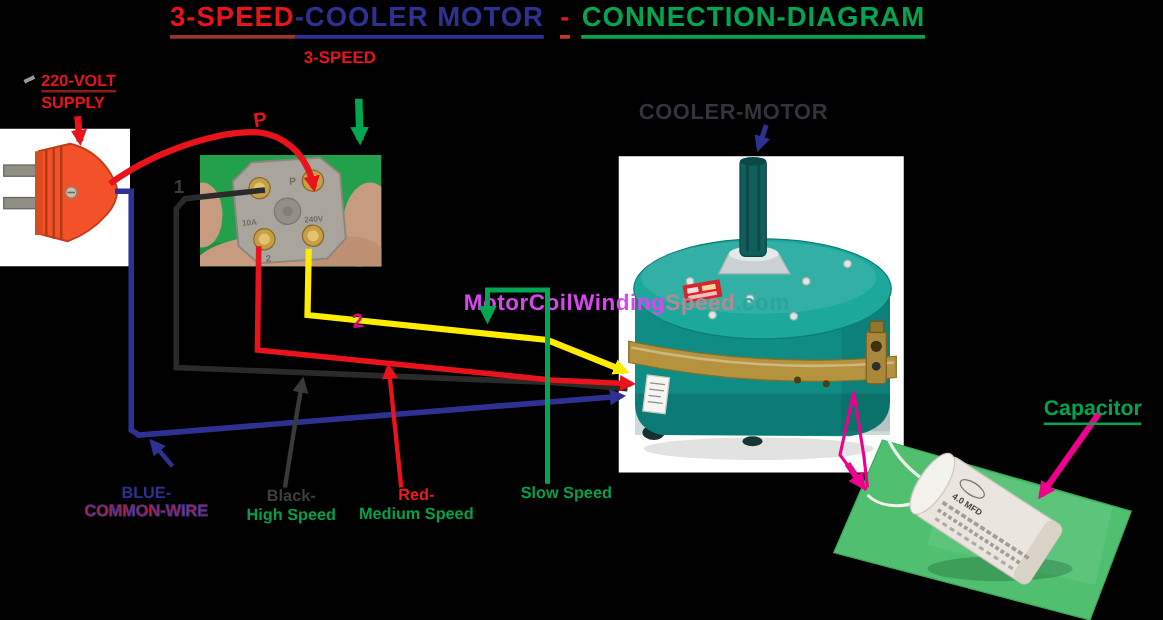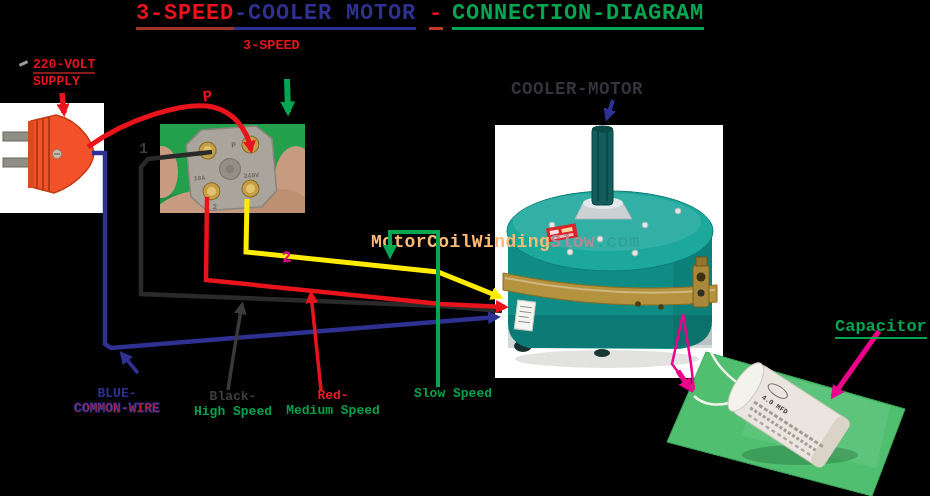--- a/index.html
+++ b/index.html
@@ -1,17 +1,17 @@
 <!DOCTYPE html>
 <html><head>
 <meta charset="utf-8">
 <style>
   html,body{margin:0;padding:0;background:#000;}
   .canvas{position:relative;width:930px;height:496px;background:#000;overflow:hidden;
-          font-family:Liberation Mono, monospace;}
+          font-family:Liberation Sans, sans-serif;}
   .abs{position:absolute;}
   
   .title{left:136px;top:1px;font-size:22px;font-weight:bold;letter-spacing:.8px;white-space:nowrap;z-index:7;}
   .title span{display:inline-block;padding-bottom:1px;border-bottom:3px solid;}
   .t-red{color:#e8131b;border-color:#9c3528 !important;}
   .t-navy{color:#2e3192;border-color:#2e3192 !important;margin-right:13px;}
   .t-dash{color:#e8131b;border-color:#c0392b !important;margin-right:9px;}
   .t-green{color:#00a650;border-color:#00a650 !important;}
   
   .photo{z-index:1;}
@@ -25,21 +25,21 @@
   .supply{left:33px;top:57px;color:#e8131b;font-size:13px;line-height:15px;}
   .supply .u{border-bottom:2px solid #8c1a1a;padding-bottom:0;}
   .reg-top{left:243px;top:38px;color:#e8131b;font-size:13.5px;}
   .reg-name{left:197px;top:53px;color:#3a3a3a;font-size:17.5px;letter-spacing:.5px;}
   .motor-name{left:511px;top:79px;color:#33343c;font-size:17.5px;letter-spacing:.5px;}
   .cap-name{left:835px;top:317px;color:#00a550;font-size:17px;border-bottom:2px solid #00a550;padding-bottom:1px;}
   .tag-p{left:203px;top:88px;color:#e8131b;font-size:16px;transform:rotate(-8deg);}
   .tag-1{left:139px;top:141px;color:#3c3c3c;font-size:15px;}
   .tag-2{left:282px;top:249px;color:#ec008c;font-size:16px;transform:rotate(-6deg);}
   .watermark{left:371px;top:232px;font-size:18px;font-weight:600;letter-spacing:.4px;z-index:2;}
-  .wm1{color:#fdba74;} .wm2{color:#b08b93;} .wm3{color:#2ea39b;}
+  .wm1{color:#d946ef;} .wm2{color:#b08b93;} .wm3{color:#2ea39b;}
   
   .legend{top:386px;width:130px;text-align:center;font-size:13px;line-height:15px;font-weight:bold;z-index:6;}
   .lg-blue{left:52px;} .lg-black{left:168px;top:389px;} .lg-red{left:268px;top:388px;} .lg-yellow{left:388px;}
   .w-blue{color:#2e3192;}
   .w-black{color:#3f3f3f;}
   .w-red{color:#ed1c24;}
   .w-yellow{color:#f6ec00;}
   .sp-green{color:#00a14b;}
   .sp-mixed{color:#d21f26;-webkit-text-stroke:.8px #2e3192;font-weight:800;}
   .stray{left:19px;top:62px;width:9px;height:3px;background:#9a9a9a;transform:rotate(-25deg);z-index:6;}
@@ -141,21 +141,21 @@
         <rect x="21" y="176" width="18" height="29" fill="#f5f5f1" stroke="#c9c9c3"></rect>
         <line x1="24" y1="182" x2="36" y2="182" stroke="#8f8f89"></line>
         <line x1="24" y1="187" x2="36" y2="187" stroke="#8f8f89"></line>
         <line x1="24" y1="192" x2="34" y2="192" stroke="#8f8f89"></line>
         <line x1="24" y1="197" x2="36" y2="197" stroke="#8f8f89"></line>
       </g>
     </svg>
   </div>
 
   <div class="abs lbl watermark">
-    <span class="wm1">MotorCoilWinding</span><span class="wm2">Slow</span><span class="wm3">.com</span>
+    <span class="wm1">MotorCoilWinding</span><span class="wm2">Speed</span><span class="wm3">.com</span>
   </div>
 
   <svg id="wires" class="abs" width="930" height="496" viewBox="0 0 930 496">
     <defs>
       <marker id="ar-red" viewBox="0 0 10 10" refX="7" refY="5" markerWidth="13" markerHeight="13" orient="auto" markerUnits="userSpaceOnUse">
           <path d="M0,0 L10,5 L0,10 Z" fill="#e8131b"></path>
         </marker>
       <marker id="ar-yellow" viewBox="0 0 10 10" refX="7" refY="5" markerWidth="13" markerHeight="13" orient="auto" markerUnits="userSpaceOnUse">
           <path d="M0,0 L10,5 L0,10 Z" fill="#ffec00"></path>
         </marker>

